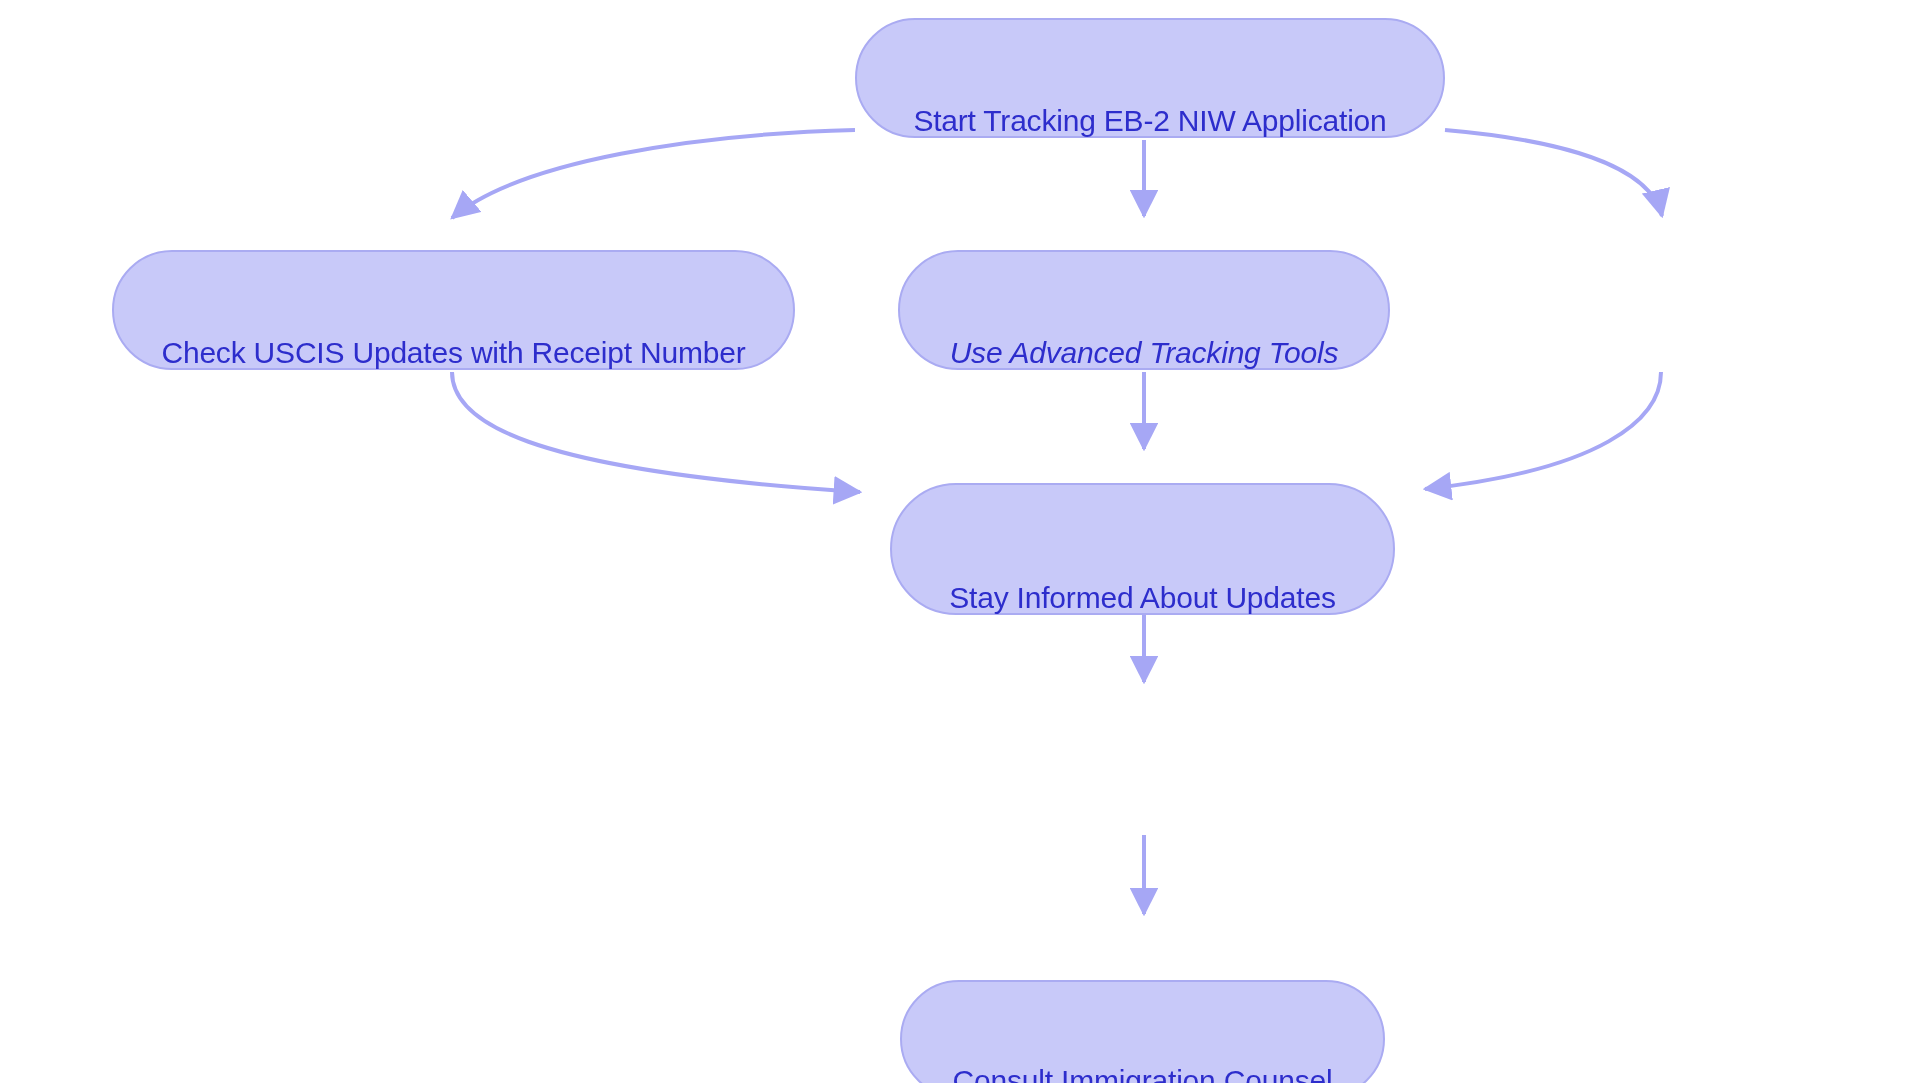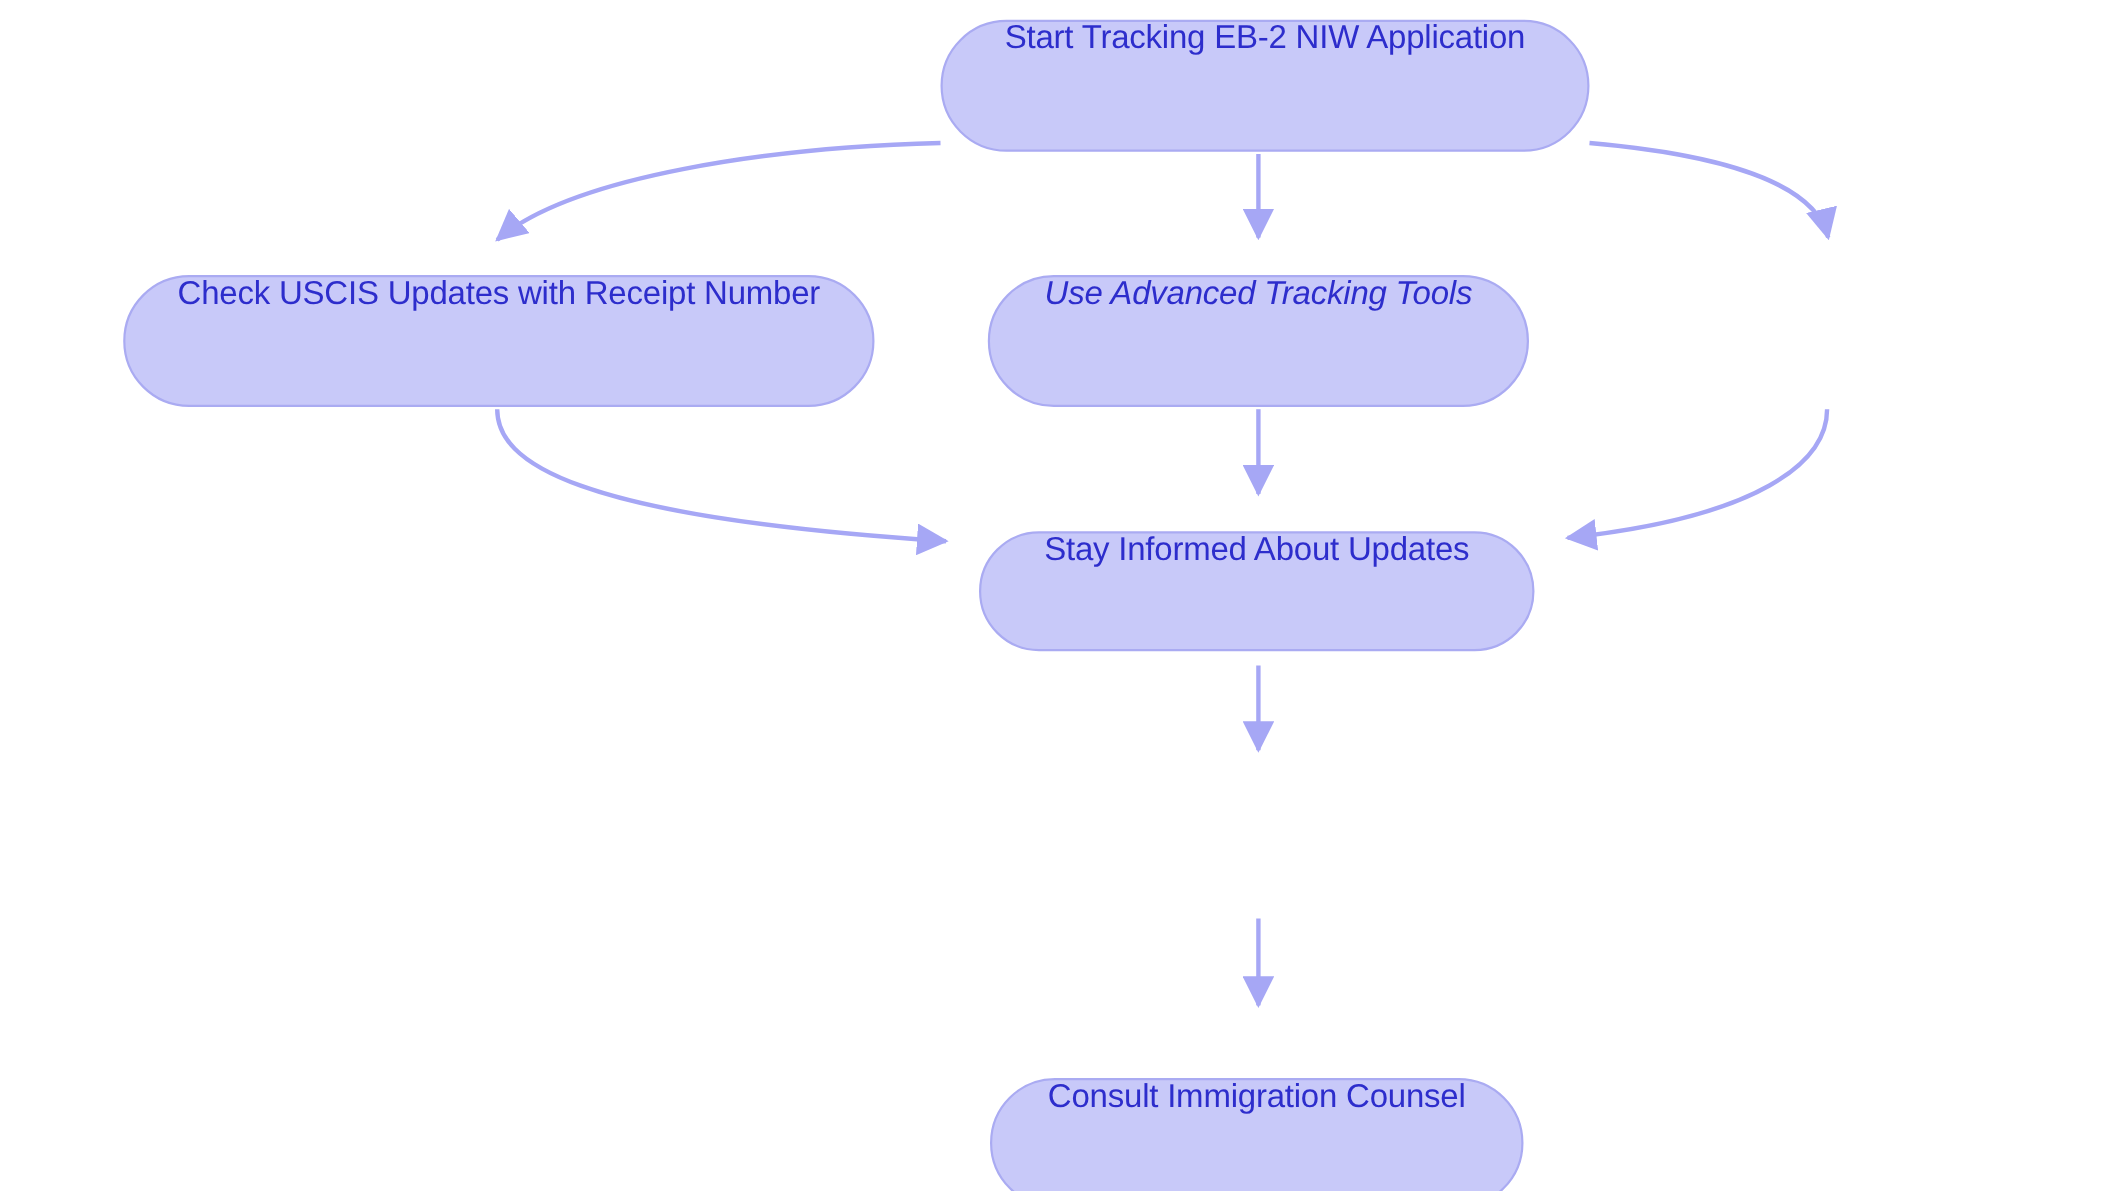--- a/index.html
+++ b/index.html
@@ -24,21 +24,21 @@
     left: 0;
     top: 0;
     width: 1920px;
     height: 1083px;
     pointer-events: none;
   }
   .node {
     position: absolute;
     box-sizing: border-box;
     display: flex;
-    align-items: flex-start;
+    align-items: flex-end;
     justify-content: center;
     background: #c8c9f9;
     border: 2px solid #aaabf2;
     border-radius: 999px;
     color: #2d2dcc;
     font-family: "Liberation Sans", sans-serif;
     font-size: 30px;
     font-weight: 400;
     letter-spacing: -0.2px;
     white-space: nowrap;
@@ -47,21 +47,21 @@
   .node .node-label {
     display: block;
     line-height: 1;
     padding: 0 4px;
   }
   
   #node-start       { left: 855px;  top: 18px;  width: 590px; height: 120px; }
   #node-check-uscis { left: 112px;  top: 250px; width: 683px; height: 120px; }
   #node-tracking    { left: 898px;  top: 250px; width: 492px; height: 120px; font-style: italic; }
   #node-rfes        { left: 1510px; top: 250px; width: 302px; height: 120px; }
-  #node-stay-informed { left: 890px; top: 483px; width: 505px; height: 109px; }
+  #node-stay-informed { left: 890px; top: 483px; width: 505px; height: 132px; }
   #node-expectations  { left: 915px; top: 715px; width: 455px; height: 118px; }
   #node-counsel       { left: 900px; top: 980px; width: 485px; height: 118px; }
 </style>
 </head>
 <body>
 
 <div id="flowchart-canvas">
 
   <svg id="edge-layer" viewBox="0 0 1920 1083" width="1920" height="1083" xmlns="http://www.w3.org/2000/svg">
     <defs>

